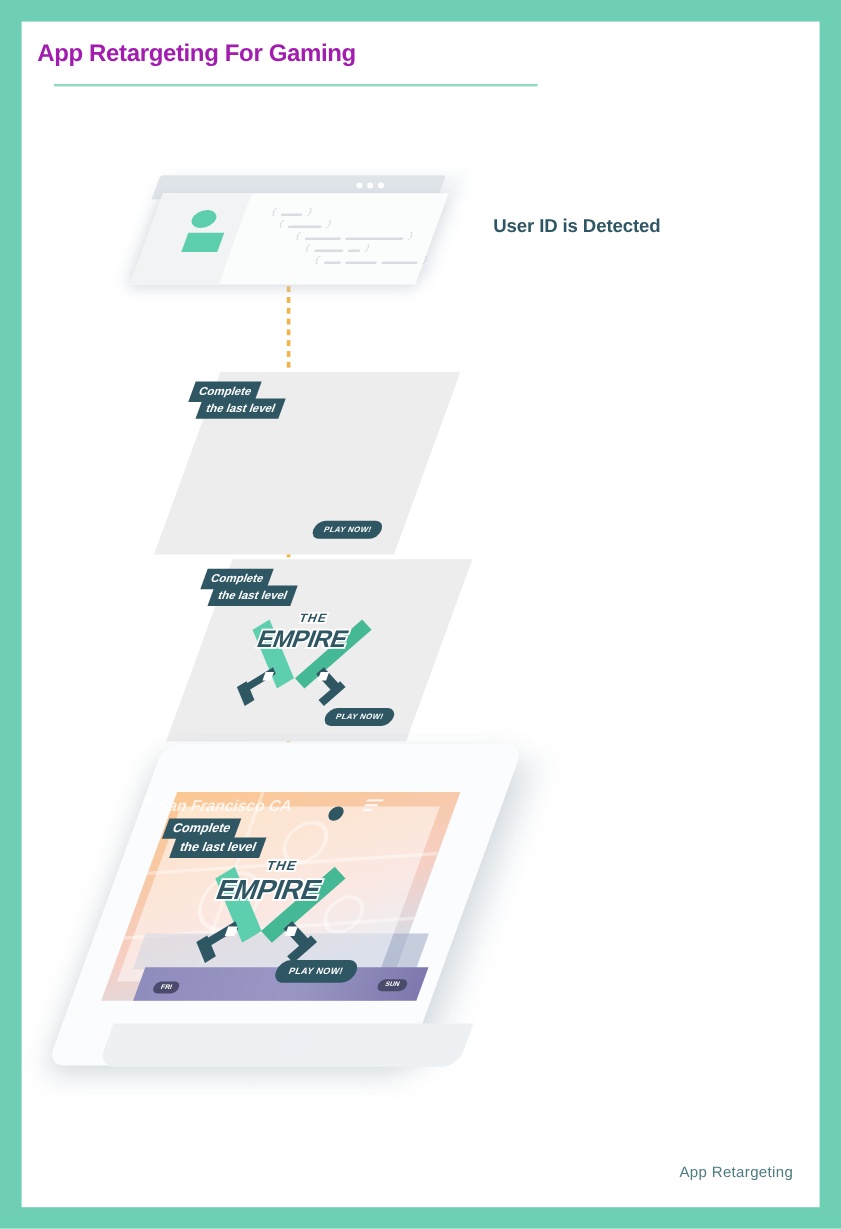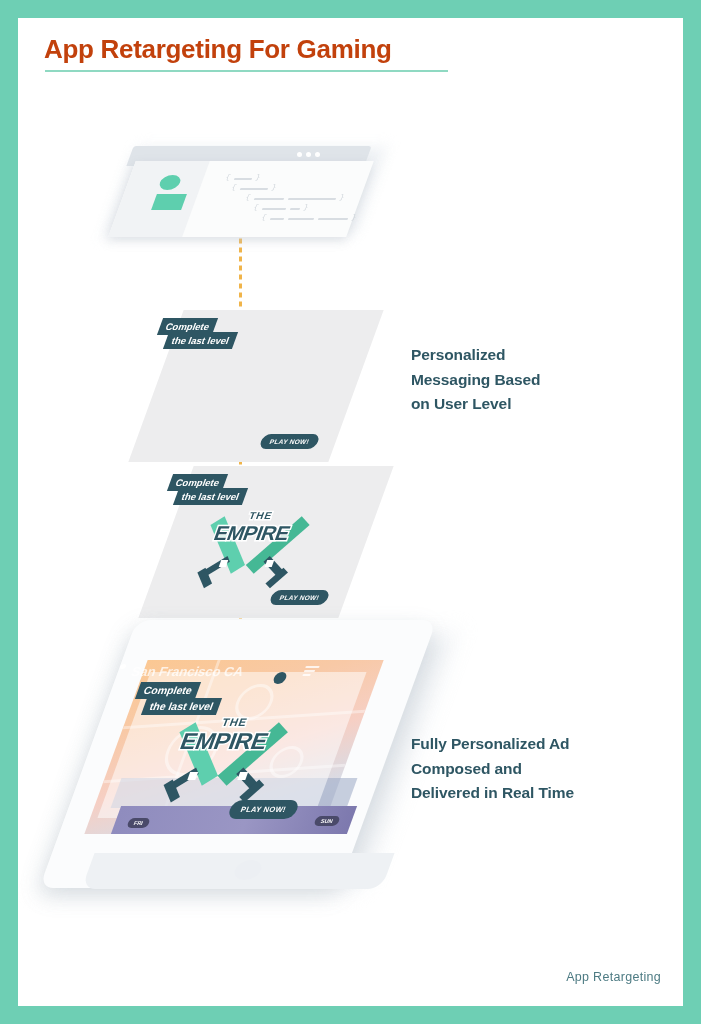--- a/index.html
+++ b/index.html
@@ -2,21 +2,21 @@
 <html><head>
 <meta charset="utf-8">
 <style>
   html,body{margin:0;padding:0;background:#ffffff;}
   body{width:701px;height:1024px;font-family:"Liberation Sans",sans-serif;overflow:hidden;}
 
   #page{position:relative;width:701px;height:1024px;background:#6ecfb4;box-sizing:border-box;padding:18px;}
   #canvas{position:relative;width:665px;height:988px;background:#ffffff;overflow:hidden;}
 
   
-  .title{position:absolute;left:26px;top:16px;font-size:26px;font-weight:bold;color:#c2410c;letter-spacing:-0.3px;white-space:nowrap;}
+  .title{position:absolute;left:13px;top:16px;font-size:20px;font-weight:bold;color:#a21caf;letter-spacing:-0.3px;white-space:nowrap;}
   .title-rule{position:absolute;left:27px;top:52px;width:403px;height:2px;background:#8fd9c2;}
 
   
   .step-label{position:absolute;color:#2e5663;font-size:15.5px;font-weight:bold;line-height:24.5px;letter-spacing:-0.1px;}
   #label-1{left:393px;top:159px;}
   #label-2{left:393px;top:325px;}
   #label-3{left:393px;top:494px;}
   #label-4{left:393px;top:714px;}
 
   
@@ -230,21 +230,20 @@
 
       <div class="play-btn" style="left:150px;top:190px;z-index:6;font-size:7.5px;padding:5px 11px;">PLAY NOW!</div>
 
       <div id="ph-botbar"></div>
       <div class="day-pill" style="left:48px;top:208px;">FRI</div>
       <div class="day-pill" style="left:235px;top:206px;">SUN</div>
 
       <div id="ph-home"></div>
     </div>
 
-    <div class="step-label" id="label-2">Personalized<br>Messaging Based<br>on User Level</div>
-    <div class="step-label" id="label-4">Fully Personalized Ad<br>Composed and<br>Delivered in Real Time</div>
+    <div class="step-label" id="label-1">User ID is Detected</div>
 
     <div id="logo">
       <div id="logo-sub">App Retargeting</div>
     </div>
 
   </div>
 </div>
 
 </body></html>

